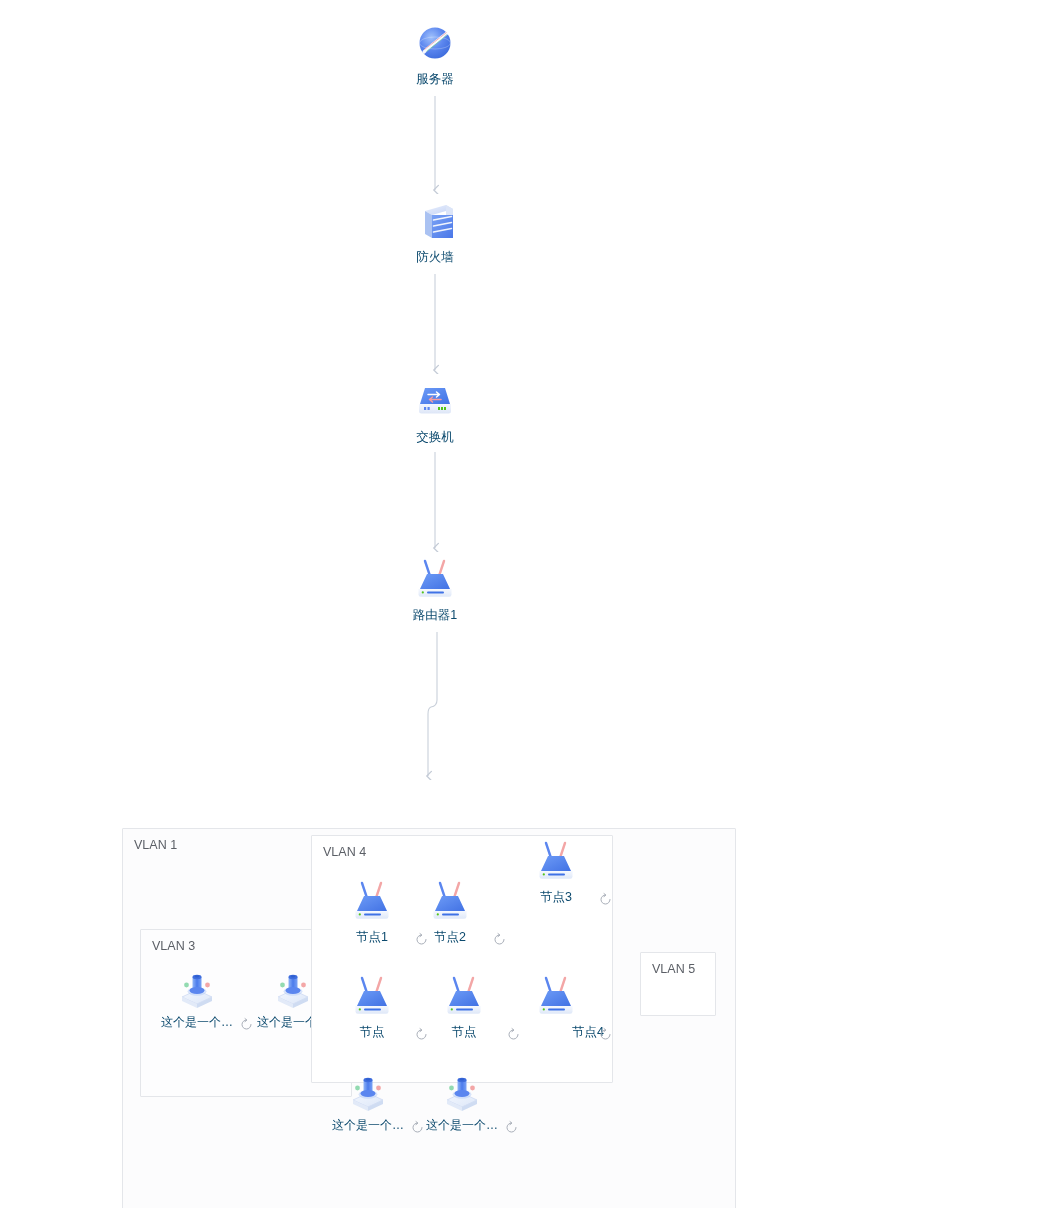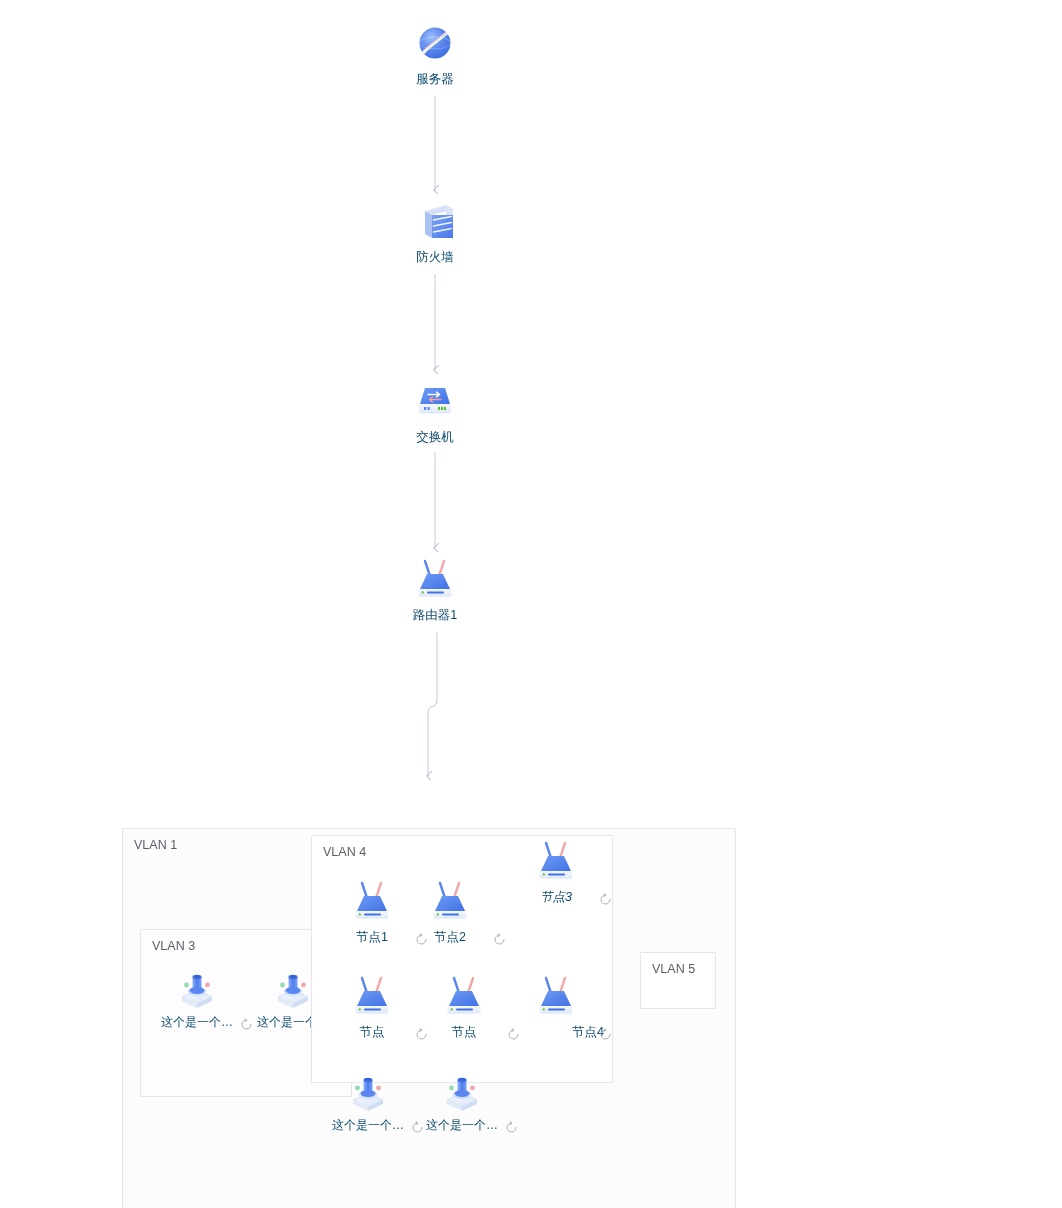--- a/index.html
+++ b/index.html
@@ -74,21 +74,21 @@
     left: 11px;
     top: 8px;
     font-size: 12.5px;
     line-height: 16px;
     color: #5b5f66;
     white-space: nowrap;
   }
   #vlan1 { left: 122px; top: 784px; width: 614px; height: 398px; background: #fcfcfd; margin-top: 44px; }
   #vlan4 { left: 311px; top: 835px; width: 302px; height: 248px; background: #ffffff; }
   #vlan3 { left: 140px; top: 929px; width: 212px; height: 168px; background: #fdfdfe; }
-  #vlan5 { left: 640px; top: 952px; width: 76px; height: 57px; background: #ffffff; text-align: center; }
+  #vlan5 { left: 640px; top: 952px; width: 76px; height: 64px; background: #ffffff; text-align: center; }
 </style>
 </head>
 <body>
 
 <div class="canvas">
 
   <svg class="edges" viewBox="0 0 1062 1208" width="1062" height="1208">
     <defs>
       <marker id="arrowhead" markerWidth="10" markerHeight="10" refX="6.2" refY="4" orient="auto" markerUnits="userSpaceOnUse">
         <path d="M1.6,0.6 L6.2,5.2 L10.8,0.6" fill="none" stroke="#c4cbd6" stroke-width="1.3" stroke-linecap="round"></path>
@@ -294,21 +294,21 @@
         <circle cx="14.8" cy="34.4" r="1.1" fill="#52c41a"></circle>
       </svg>
     </div>
     <svg class="badge" viewBox="0 0 15 15">
       <path d="M12,7.5 A4.5,4.5 0 1 1 7.5,3" fill="none" stroke="#a8aeb8" stroke-width="1" stroke-linecap="round"></path>
       <path d="M6,1.6 L7.9,3.1 L6,4.6" fill="none" stroke="#a8aeb8" stroke-width="1" stroke-linecap="round" stroke-linejoin="round"></path>
     </svg>
     <div class="label">节点2</div>
   </div>
 
-  <div class="node" style="left:508px; top:840px;font-style:italic;">
+  <div class="node" style="left:508px; top:840px;">
     <div class="icon-wrap">
       <svg viewBox="0 0 54 46" width="54" height="46">
         <path d="M22,18 L17,3" stroke="#5b86ef" stroke-width="2.4" stroke-linecap="round"></path>
         <path d="M31,18 L36,3" stroke="#f3a6a6" stroke-width="2.4" stroke-linecap="round"></path>
         <path d="M12,31 L19,16 L35,16 L42,31 Z" fill="url(#rtTop)"></path>
         <path d="M10.5,31 L43.5,31 L43.5,36.5 Q43.5,38.8 41.2,38.8 L12.8,38.8 Q10.5,38.8 10.5,36.5 Z" fill="url(#rtBody)"></path>
         <rect x="19" y="33.4" width="17" height="2" rx="1" fill="#3f72e6"></rect>
         <circle cx="14.8" cy="34.4" r="1.1" fill="#52c41a"></circle>
       </svg>
     </div>

